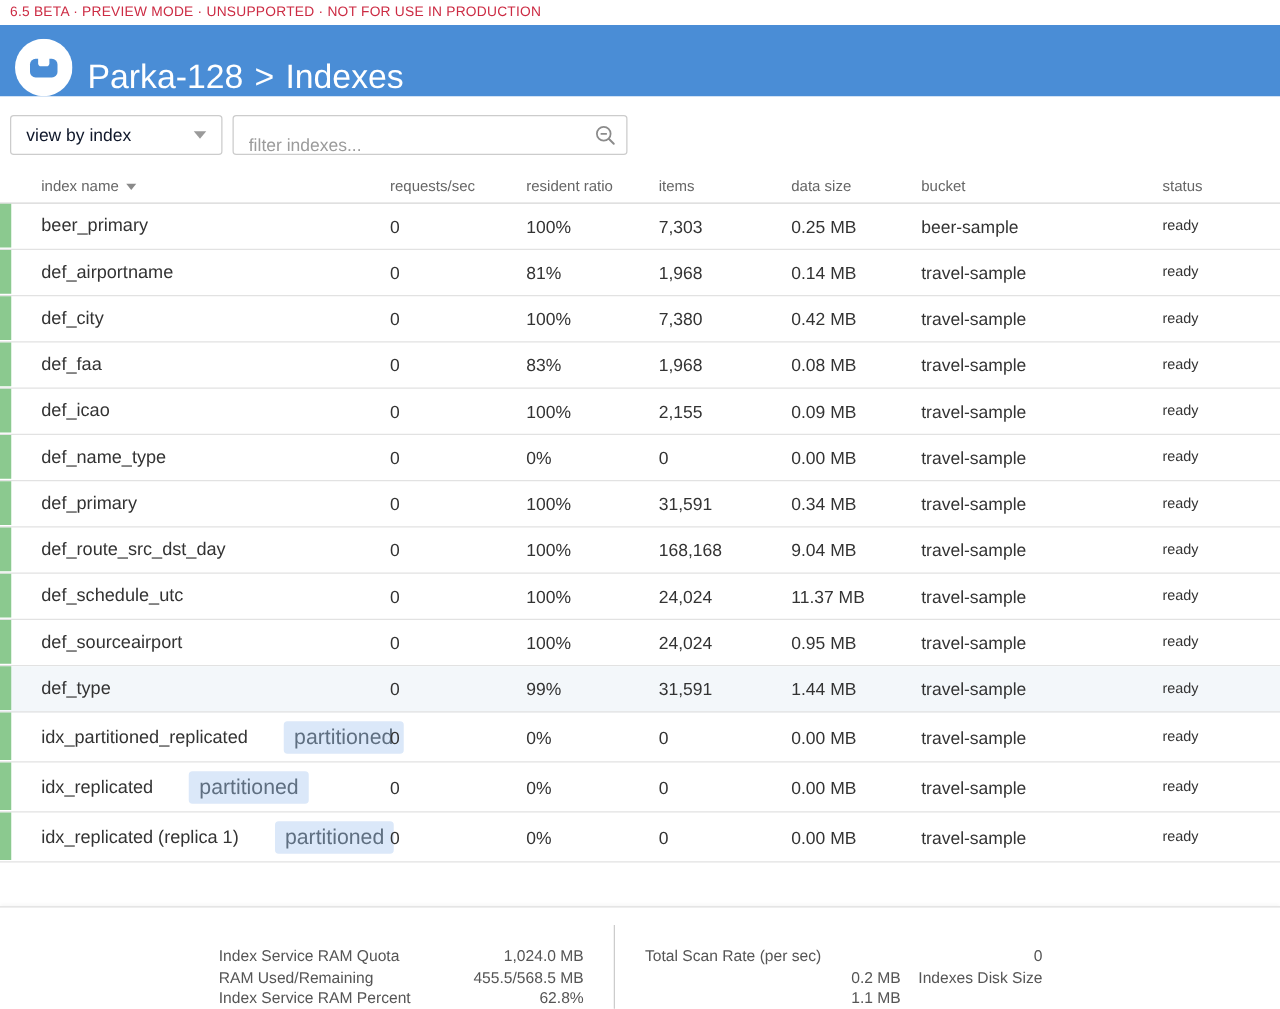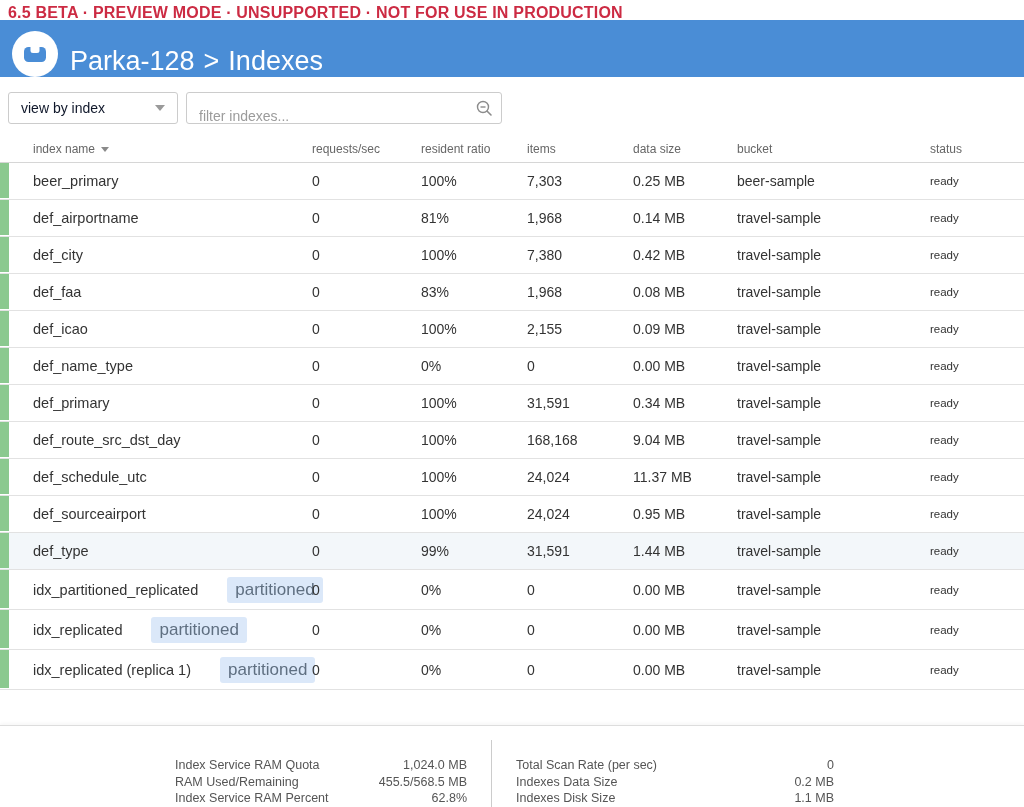--- a/index.html
+++ b/index.html
@@ -9,21 +9,21 @@
     --badge-text:#5f6f81;
     --highlight-row:#f3f7fa;
     --beta-red:#cc2b43;
     --border-gray:#e2e2e2;
   }
   *{margin:0;padding:0;box-sizing:border-box;}
   html,body{width:1024px;height:807px;background:#fff;overflow:hidden;
     font-family:"Liberation Sans","DejaVu Sans",sans-serif;color:#333;}
 
   
-  .beta-strip{height:18px;padding:4px 0 16px 8px;font-size:16px;font-weight:700;
+  .beta-strip{height:18px;padding:4px 0 16px 8px;font-size:11px;font-weight:400;
     letter-spacing:.2px;color:var(--beta-red);white-space:nowrap;}
 
   
   .app-header{height:57px;background:var(--header-blue);display:flex;align-items:flex-end;padding:0 12px;}
   .logo{width:46px;height:46px;flex:0 0 auto;margin-right:12px;}
   .title{font-size:27px;font-weight:400;color:#fff;display:flex;align-items:center;gap:9px;white-space:nowrap;}
 
   
   .toolbar{display:flex;align-items:center;padding:15px 8px 12px 8px;gap:8px;}
   .select-box{width:170px;height:32px;border:1px solid #ccc;border-radius:3px;background:#fff;
@@ -321,19 +321,18 @@
   <span class="sv">62.8%</span>
 
   <span class="sl">Indexes Fragmentation</span>
   <span class="sv">0.0%</span>
 </div>
   <div class="v-divider"></div>
   <div class="stats stats-right">
   <span class="sl">Total Scan Rate (per sec)</span>
   <span class="sv">0</span>
 
-  <span class="sl">Indexes Data Size</span>
   <span class="sv">0.2 MB</span>
 
   <span class="sl">Indexes Disk Size</span>
   <span class="sv">1.1 MB</span>
 </div>
 </div>
 
 </body></html>

